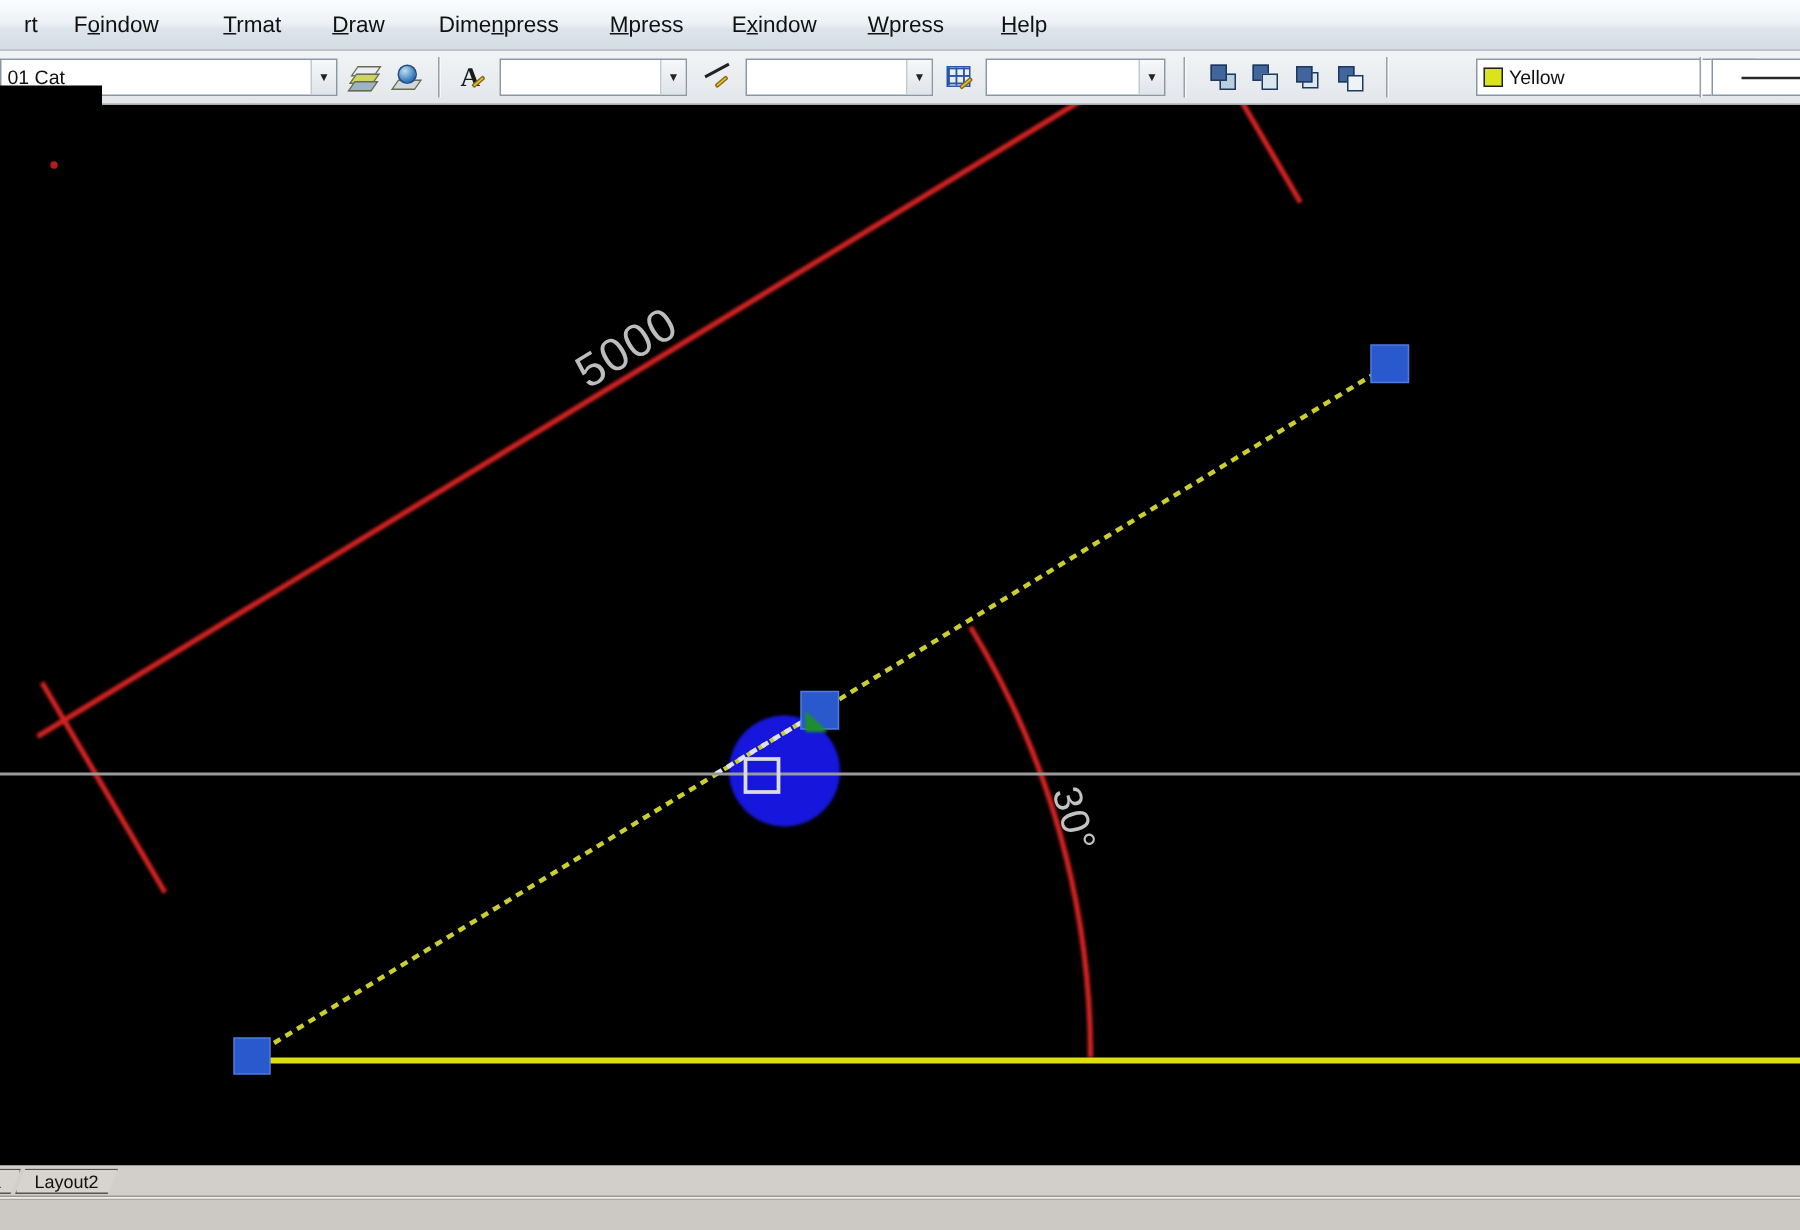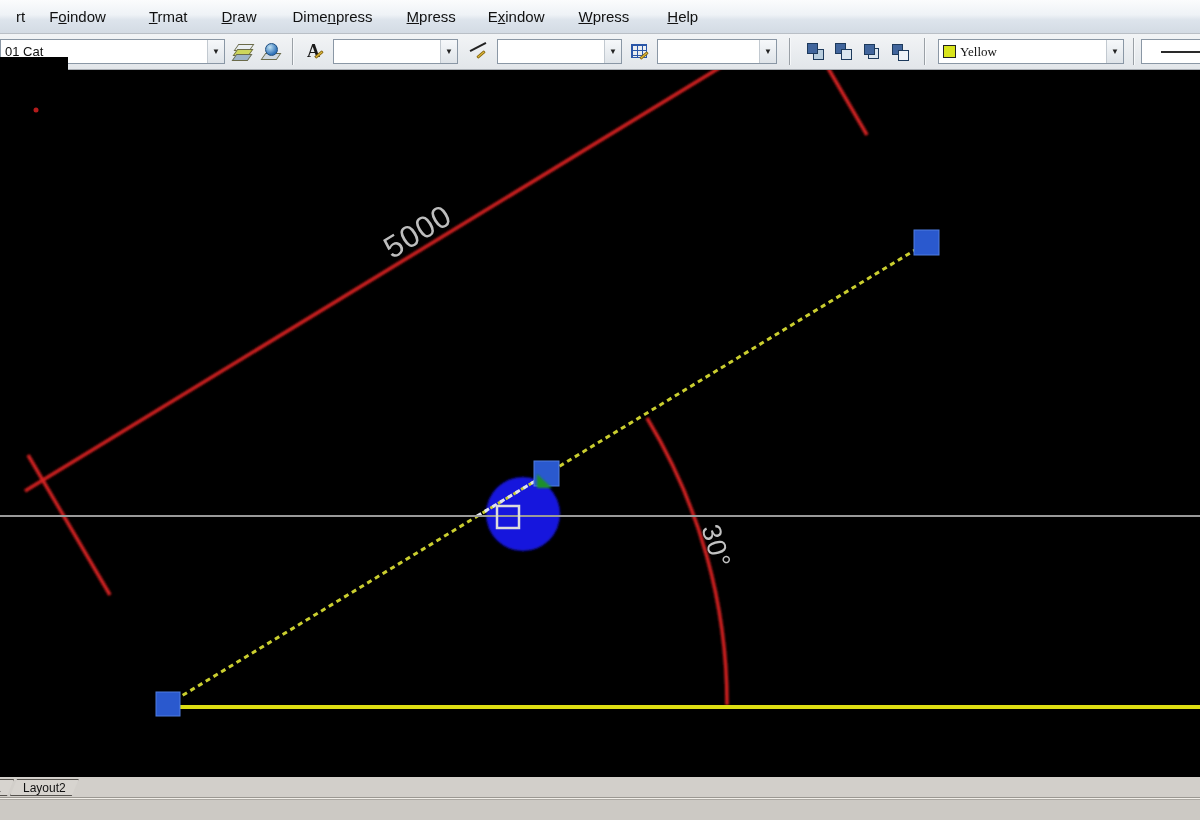--- a/index.html
+++ b/index.html
@@ -170,21 +170,21 @@
   </div>
   <div class="tbtn" style="left:887px">
     <span style="position:relative; width:20px; height:18px;">
       <span class="sq" style="left:2px; top:1px; background:#41659c;"></span>
       <span class="sq" style="left:8px; top:7px; background:#eef3f8;"></span>
     </span>
   </div>
 
   <div class="sep" style="left:924px"></div>
 
-  <div class="combo tb" style="left:938px; width:186px;font-family:Liberation Serif, serif;">
+  <div class="combo tb" style="left:984px; width:186px;">
     <span class="swatch" style="background:#d9e41c"></span>
     <span class="val">Yellow</span>
     <span class="arrow">▼</span>
   </div>
 
   <div class="sep" style="left:1133px"></div>
 
   <div class="combo tb" style="left:1141px; width:120px;">
     <span class="val" style="display:flex; align-items:center;">
       <span class="ltline"></span>

